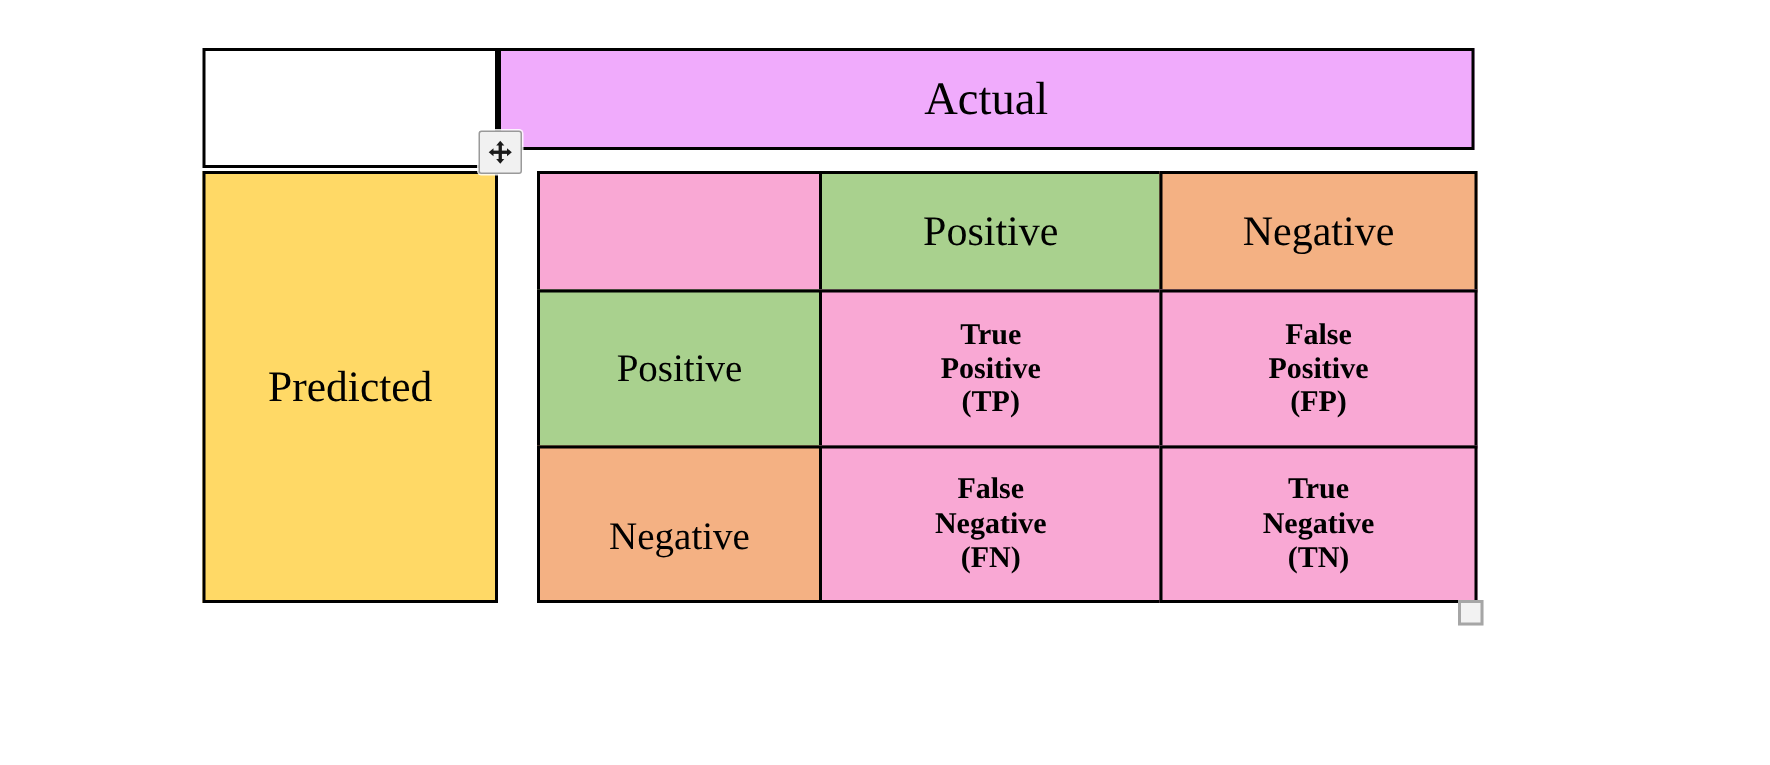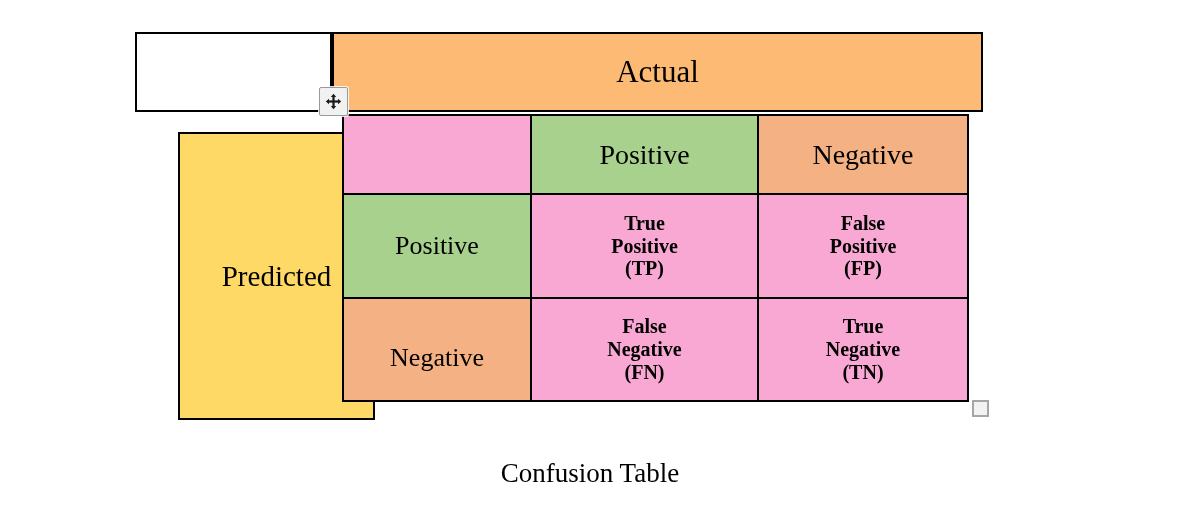--- a/index.html
+++ b/index.html
@@ -43,40 +43,39 @@
     width: 197px;
     height: 80px;
     background: #ffffff;
   }
 
   
   #actual-header-cell {
     left: 332px;
     top: 32px;
     width: 651px;
-    height: 80px;
-    background: #fdba74;
+    height: 68px;
+    background: #f0abfc;
     font-size: 31px;
   }
 
   
   #predicted-header-cell {
     left: 135px;
-    top: 132px;
+    top: 114px;
     width: 197px;
     height: 288px;
     background: #FFD966;
     font-size: 29px;
-    margin-left: 43px;
   }
 
   
   #inner-table {
     position: absolute;
-    left: 342px;
+    left: 358px;
     top: 114px;
     width: 633px;
     height: 288px;
   }
 
   .icell {
     position: absolute;
     box-sizing: border-box;
     border: 2px solid #000000;
     display: flex;
@@ -220,15 +219,14 @@
         <polygon points="8.5,0.8 11.2,4.0 5.8,4.0"></polygon>
         <polygon points="8.5,16.2 11.2,13.0 5.8,13.0"></polygon>
         <polygon points="0.8,8.5 4.0,11.2 4.0,5.8"></polygon>
         <polygon points="16.2,8.5 13.0,11.2 13.0,5.8"></polygon>
       </g>
     </svg>
   </div>
 
   <div id="resize-handle"></div>
 
-  <div id="caption">Confusion Table</div>
 
 </div>
 
 </body></html>

